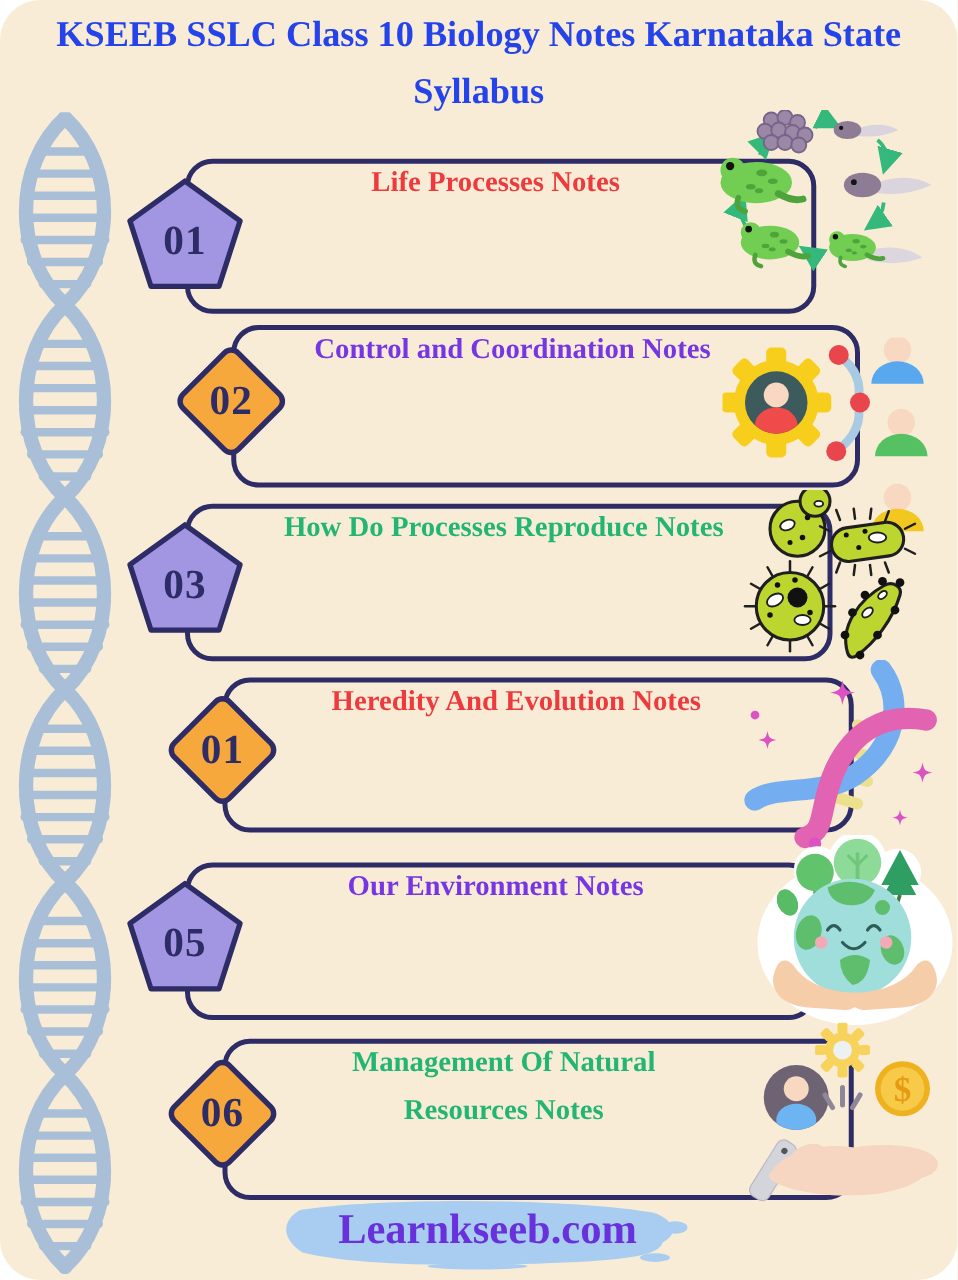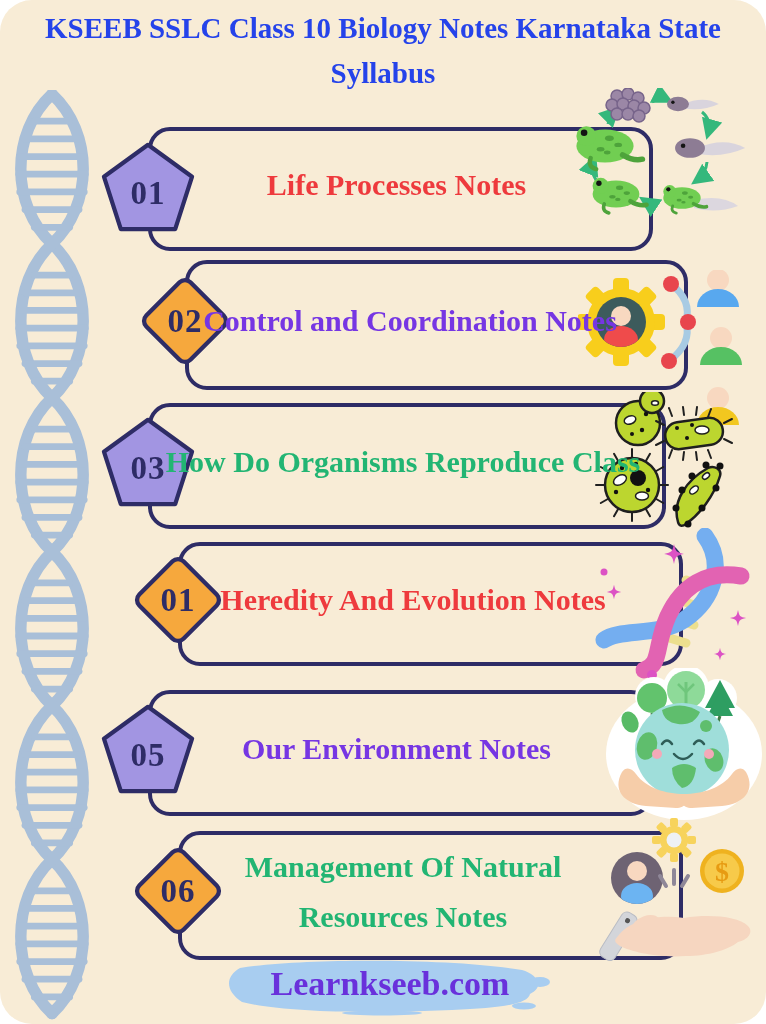--- a/index.html
+++ b/index.html
@@ -14,22 +14,22 @@
     padding:0 14px;text-align:center;font-size:29px;font-weight:bold;line-height:1.55;
   }
   .note-box{
     position:absolute;border:4px solid;border-radius:22px;background:transparent;
   }
   .badge{position:absolute;display:flex;align-items:center;justify-content:center;}
   .badge svg{position:absolute;inset:0;width:100%;height:100%;}
   .badge-num{position:relative;font-weight:bold;font-size:33px;letter-spacing:1px;}
   .badge.pentagon .badge-num{padding-top:12px;}
   .note-label{
-    position:absolute;display:flex;align-items:center;justify-content:center;
-    text-align:center;font-weight:bold;font-size:30px;line-height:1.65;
+    position:absolute;display:flex;justify-content:center;
+    text-align:center;font-weight:bold;font-size:23px;line-height:1.65;
   }
   .note-label span{display:inline-block;}
   .illus{position:absolute;}
   .illus svg{width:100%;height:100%;display:block;}
   .dna-side{position:absolute;left:0;top:90px;width:104px;height:900px;}
   .brush-wrap{position:absolute;left:222px;top:950px;width:336px;height:68px;}
   .brush-wrap svg{position:absolute;inset:0;width:100%;height:100%;}
   .footer-text{
     position:absolute;inset:0;display:flex;align-items:center;justify-content:center;
     font-size:34px;font-weight:bold;
@@ -252,21 +252,21 @@
       </g>
     </svg>
   </div>
   <div class="badge pentagon" style="left:101px;top:417px;width:94px;height:90px;text-align:right;">
     <svg viewBox="0 0 100 96">
         <polygon points="50,3 97,37 79,93 21,93 3,37" stroke-width="4.5" stroke-linejoin="round" stroke="#2e2c66" fill="#a295e2"></polygon>
       </svg>
     <div class="badge-num" style="color: rgb(46, 44, 102);">03</div>
   </div>
   <div class="note-label" style="left:148px;top:403px;width:510px;height:118px;">
-    <span style="color: rgb(34, 181, 115);">How Do Organisms Reproduce Class</span>
+    <span style="color: rgb(34, 181, 115);">How Do Processes Reproduce Notes</span>
   </div>
 
   <div class="note-box" style="left: 178px; top: 542px; width: 497px; height: 116px; color: rgb(46, 44, 102);"></div>
   <div class="illus" style="left:588px;top:528px;width:178px;height:155px;">
     <svg viewBox="0 0 178 155">
       <g stroke="#ecdf8e" stroke-width="9" stroke-linecap="round">
         <line x1="98" y1="52" x2="124" y2="62"></line>
           <line x1="86" y1="70" x2="114" y2="80"></line>
         <line x1="76" y1="88" x2="106" y2="97"></line>
           <line x1="68" y1="106" x2="98" y2="115"></line>

